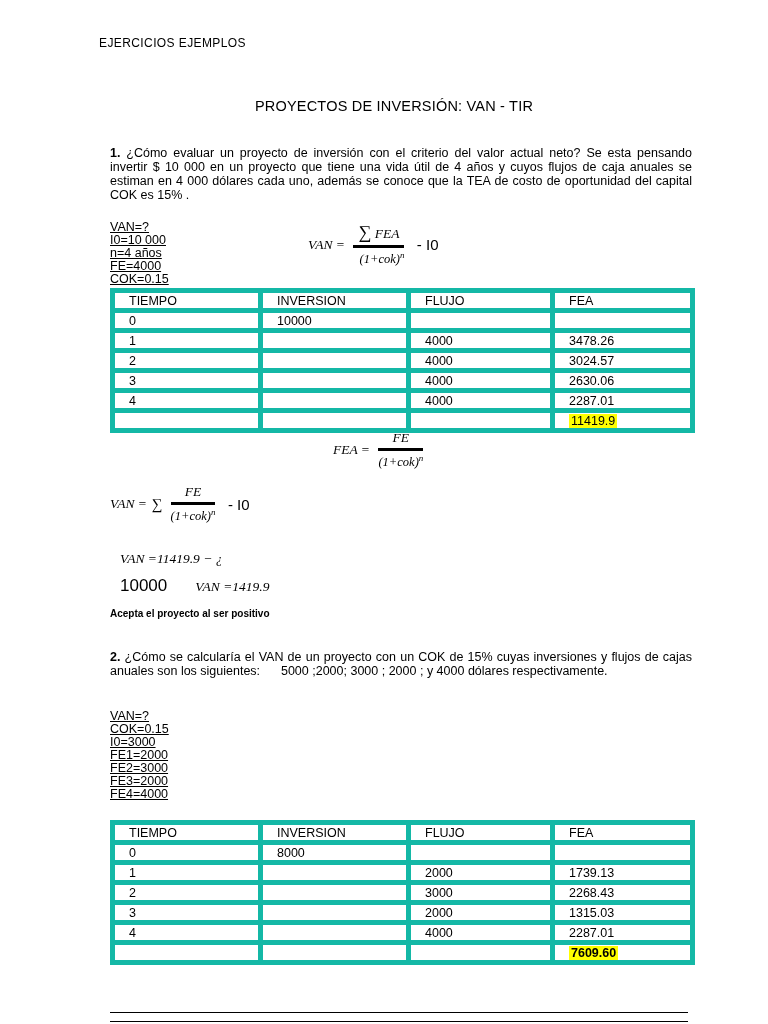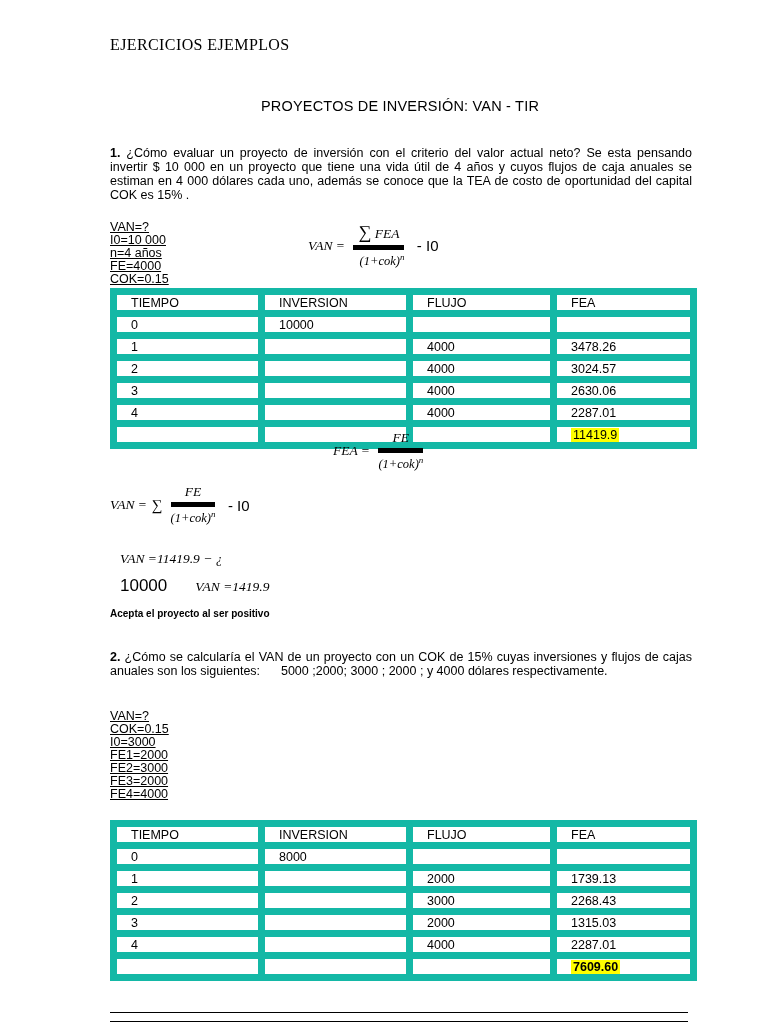--- a/index.html
+++ b/index.html
@@ -7,57 +7,57 @@
     position:relative;
     width:768px; height:1024px;
     margin:0 auto;
     background:#ffffff;
     overflow:hidden;
     color:#000;
     font-family:"Liberation Sans", sans-serif;
   }
   .abs { position:absolute; }
   .header-label {
-    left:110px; top:36px;
-    font-family:Liberation Serif, serif;
-    font-size:16px; letter-spacing:0.4px;
+    left:99px; top:36px;
+    font-family:Liberation Sans, sans-serif;
+    font-size:12px; letter-spacing:0.4px;
   }
   .doc-title {
-    left:110px; top:98px; width:580px;
+    left:104px; top:98px; width:580px;
     text-align:center;
     font-size:14.5px; letter-spacing:0.2px;
   }
   .para {
     left:110px; width:582px;
     text-align:justify;
     font-size:12.5px; line-height:14px;
   }
   .bold { font-weight:bold; }
   .vars {
     left:110px;
     font-size:12.5px; line-height:13px;text-decoration:underline;
   }
   .formula { white-space:nowrap; }
   .formula > * { vertical-align:middle; }
   .m { font-family:"Liberation Serif", serif; font-style:italic; font-size:13.5px; }
   .frac { display:inline-block; text-align:center; vertical-align:middle; margin:0 4px; }
-  .frac .fnum { display:block; border-bottom:5px solid #000000; padding:0 5px 2px; }
+  .frac .fnum { display:block; border-bottom:3px solid #000000; padding:0 5px 2px; }
   .frac .fden { display:block; padding-top:2px; font-size:12.5px;text-align:right; }
   sup.exp { font-size:9px; font-style:italic; }
   .sigma { font-style:normal; font-size:18px; font-family:"Liberation Serif", serif; }
   .sigma-sm { font-style:normal; font-size:15px; font-family:"Liberation Serif", serif; }
   .tail { font-family:"Liberation Sans", sans-serif; font-style:normal; font-size:15px; margin-left:4px; }
   table.data {
     border-collapse:collapse;
     table-layout:fixed;
     width:580px;
     font-size:12.5px;
   }
   table.data td {
-    border:7px solid #14b8a6;
+    border:5px solid #14b8a6;
     height:15px;
     padding:0 14px;
     vertical-align:middle;
     overflow:hidden;
     white-space:nowrap;
   }
   .hl { background:#ffff00; padding:0 2px; }
   .calc-line { left:120px; font-family:"Liberation Serif", serif; font-style:italic; font-size:13.5px; }
   .big-num { font-family:"Liberation Sans", sans-serif; font-style:normal; font-size:17px; margin-right:28px; }
   .conclusion { left:110px; font-size:10px; font-weight:bold; }

